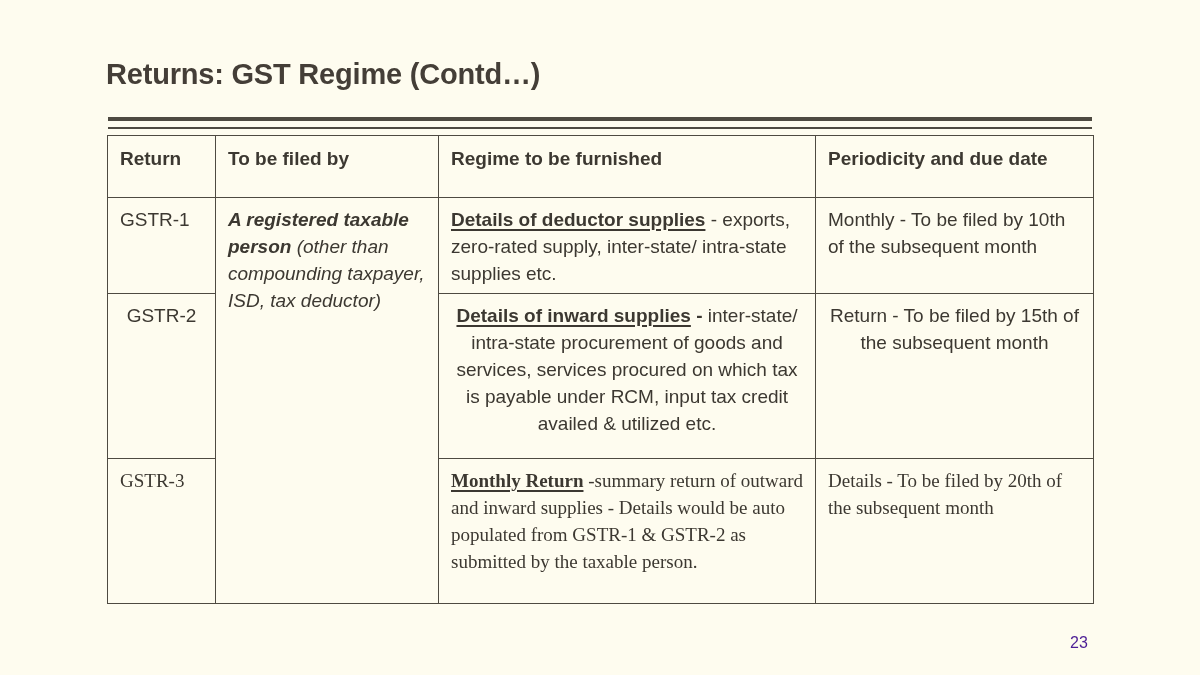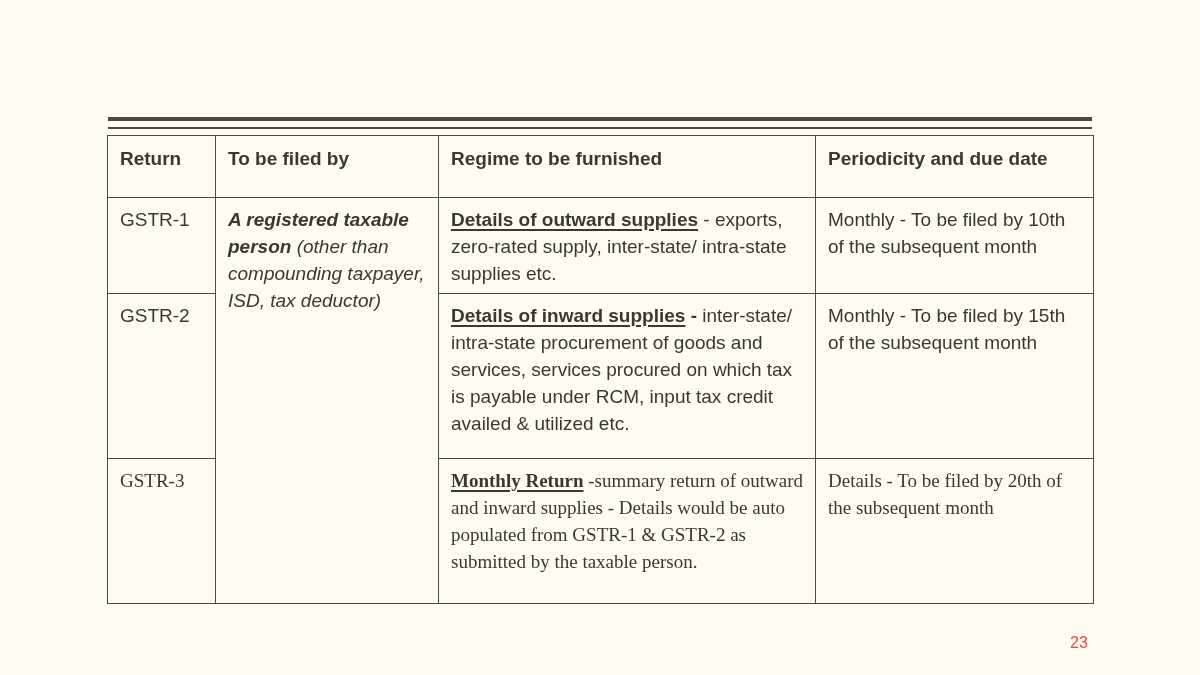--- a/index.html
+++ b/index.html
@@ -49,48 +49,49 @@
   table.gst td {
     border: 1.5px solid #4E4A41;
     vertical-align: top;
     padding: 8px 12px 6px 12px;
     font-size: 19px;
     line-height: 27px;
     color: #3C3831;
   }
   tr.hdr { height: 62px; }
   tr.r1  { height: 90px; }
-  tr.r2  { height: 165px; }
+  tr.r2  { height: 165px; text-align: center; }
   tr.r3  { height: 145px; font-family: Liberation Serif, serif; }
   tr.hdr td { font-weight: bold; padding-top: 9px; }
   td.filedby {
     vertical-align: middle;
     font-style: italic;
     padding-left: 13px;
   }
   td.filedby .fb-bold { font-weight: bold; }
   .lead {
     font-weight: bold;
     text-decoration: underline;
     text-decoration-thickness: 1.5px;
     text-underline-offset: 3px;
   }
   .mid { font-weight: bold; }
   .page-num {
     position: absolute;
     left: 1070px; top: 634px;
     font-size: 16px;
-    color: #ef4444;
+    color: #4c1d95;
   }
 </style>
 </head>
 <body>
 
 <div class="slide">
 
+  <h1 class="title">Returns: GST Regime (Contd…)</h1>
   <div class="rule-thick"></div>
   <div class="rule-thin"></div>
 
   <table class="gst">
     <colgroup>
       <col class="c1">
         <col class="c2">
         <col class="c3">
         <col class="c4">
     </colgroup>
@@ -101,31 +102,31 @@
         <td>Regime to be furnished</td>
         <td>Periodicity and due date</td>
       </tr>
 
       <tr class="r1">
         <td>GSTR-1</td>
         <td class="filedby" rowspan="3">
           <span class="fb-bold">A registered taxable person</span><span> (other than compounding taxpayer, ISD, tax deductor)</span>
         </td>
         <td>
-          <span class="lead">Details of outward supplies</span><span class="mid"></span><span> - exports, zero-rated supply, inter-state/ intra-state supplies etc.</span>
+          <span class="lead">Details of deductor supplies</span><span class="mid"></span><span> - exports, zero-rated supply, inter-state/ intra-state supplies etc.</span>
         </td>
         <td>Monthly - To be filed by 10th of the subsequent month</td>
       </tr>
 
       <tr class="r2">
         <td>GSTR-2</td>
         <td>
           <span class="lead">Details of inward supplies</span><span class="mid"> -</span><span> inter-state/ intra-state procurement of goods and services, services procured on which tax is payable under RCM, input tax credit availed &amp; utilized etc.</span>
         </td>
-        <td>Monthly - To be filed by 15th of the subsequent month</td>
+        <td>Return - To be filed by 15th of the subsequent month</td>
       </tr>
 
       <tr class="r3">
         <td>GSTR-3</td>
         <td>
           <span class="lead">Monthly Return</span><span class="mid"></span><span> -summary return of outward and inward supplies - Details would be auto populated from GSTR-1 &amp; GSTR-2 as submitted by the taxable person.</span>
         </td>
         <td>Details - To be filed by 20th of the subsequent month</td>
       </tr>
     </tbody>

